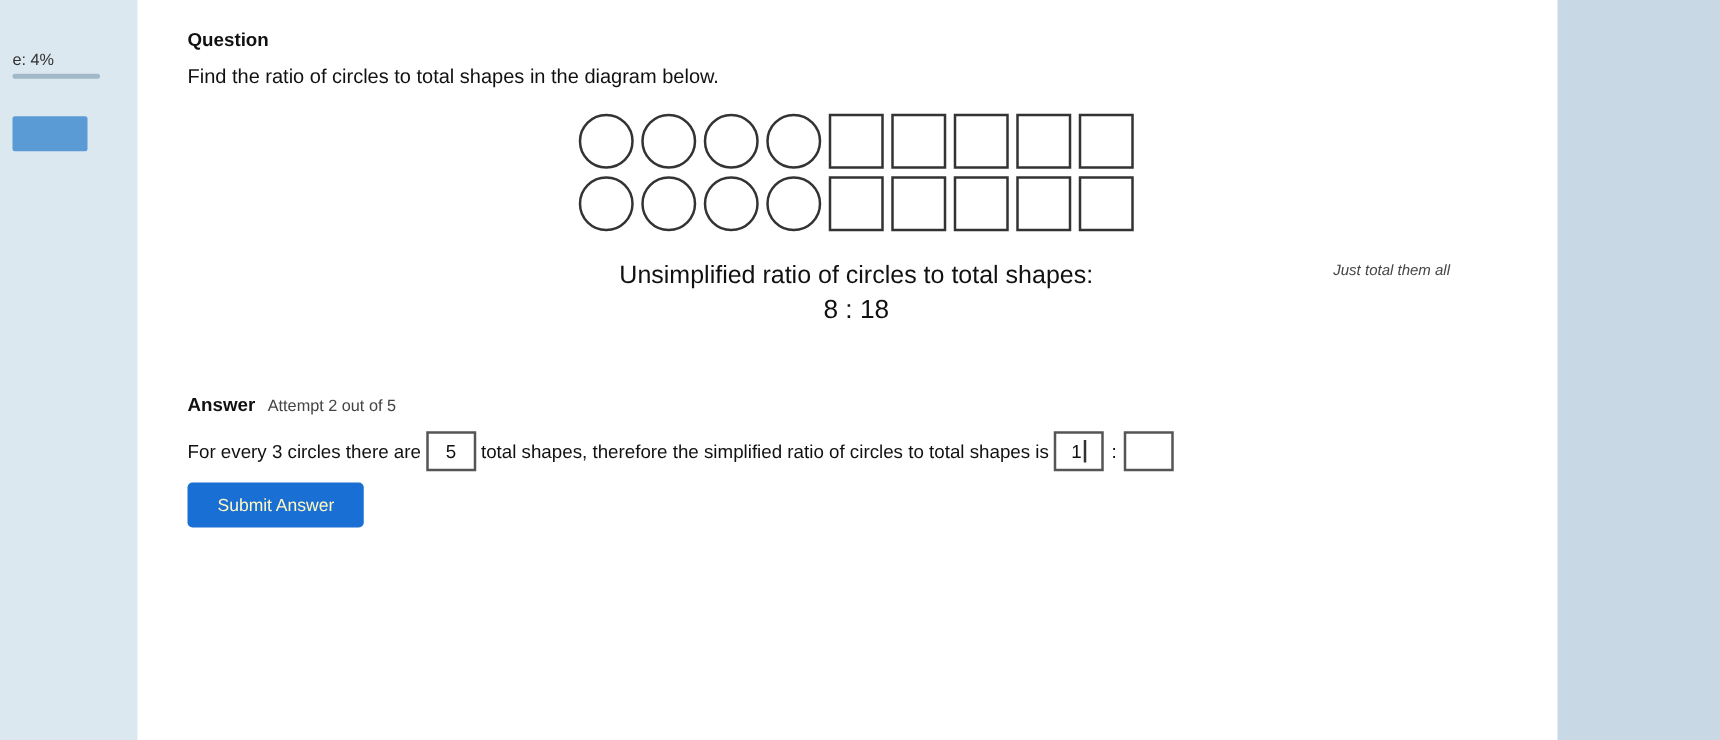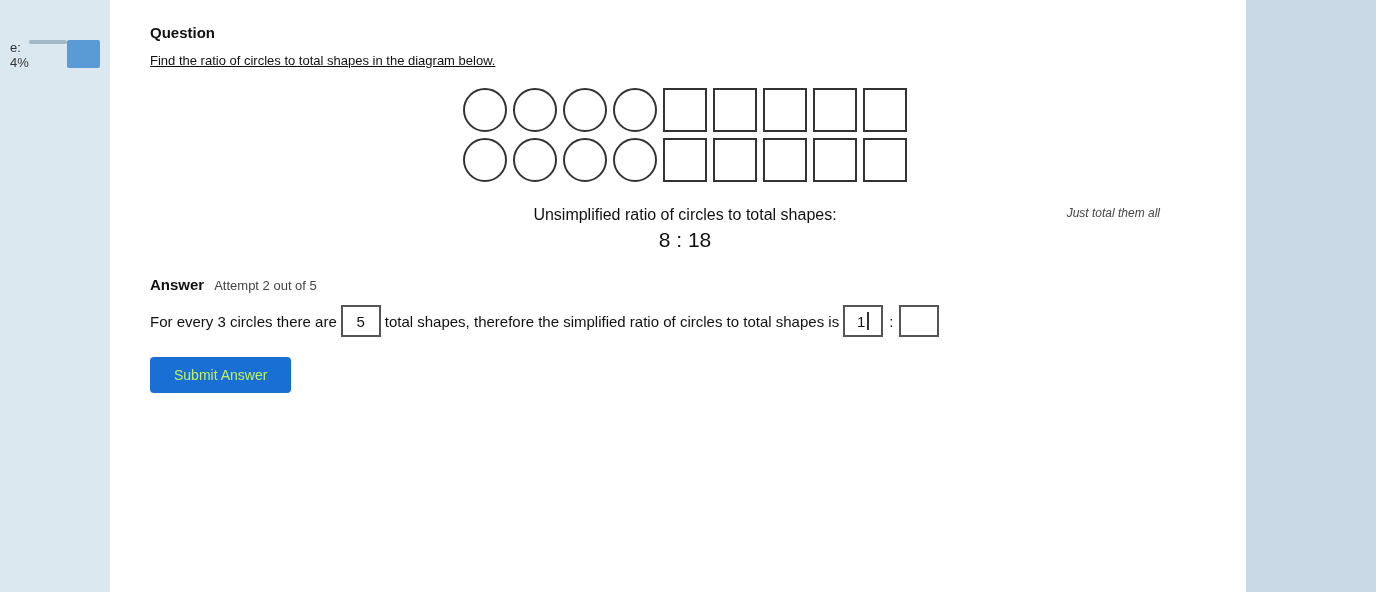--- a/index.html
+++ b/index.html
@@ -55,20 +55,21 @@
 
     
     .left-sidebar {
       position: absolute;
       left: 0;
       top: 0;
       width: 110px;
       height: 592px;
       background: #dce8f0;
       display: flex;
+      flex-direction: column;
       align-items: flex-start;
       padding: 40px 10px 10px 10px;
     }
     .progress-label {
       font-size: 13px;
       color: #333;
       font-family: Arial, sans-serif;
       margin-bottom: 4px;
     }
     .progress-bar-container {
@@ -98,25 +99,24 @@
 
     .question-label {
       font-size: 15px;
       font-weight: bold;
       font-family: Arial, sans-serif;
       margin-bottom: 12px;
       color: #111;
     }
 
     .question-text {
-      font-size: 13px;
+      font-size: 16px;
       margin-bottom: 20px;
       color: #111;
       font-family: Arial, sans-serif;
-      text-decoration: underline;
     }
 
     
     .shapes-area {
       display: flex;
       flex-direction: column;
       align-items: center;
       margin: 0 auto 18px auto;
       width: 500px;
     }
@@ -148,21 +148,21 @@
     .ratio-section .hint {
       position: absolute;
       right: 60px;
       top: 0;
       font-size: 12px;
       color: #444;
       font-family: Arial, sans-serif;
       font-style: italic;
     }
     .ratio-title {
-      font-size: 16px;
+      font-size: 20px;
       font-family: Arial, sans-serif;
       color: #111;
       margin-bottom: 4px;
     }
     .ratio-value {
       font-size: 21px;
       font-family: Arial, sans-serif;
       color: #111;
     }
 
@@ -174,20 +174,21 @@
       display: flex;
       align-items: baseline;
       gap: 10px;
       margin-bottom: 12px;
     }
     .answer-label {
       font-size: 15px;
       font-weight: bold;
       font-family: Arial, sans-serif;
       color: #111;
+      margin-top: 32px;
     }
     .attempt-label {
       font-size: 13px;
       font-family: Arial, sans-serif;
       color: #444;
     }
 
     .answer-row {
       display: flex;
       align-items: center;
@@ -229,23 +230,23 @@
     }
 
     
     .colon {
       font-size: 15px;
       margin: 0 2px;
     }
 
     
     .submit-btn {
-      margin-top: 20px;
+      margin-top: 9px;
       background: #1a6fd4;
-      color: #bef264;
+      color: #fef9c3;
       border: none;
       padding: 10px 24px;
       font-size: 14px;
       font-family: Arial, sans-serif;
       border-radius: 4px;
       cursor: pointer;
     }
 
     
     .right-panel {

